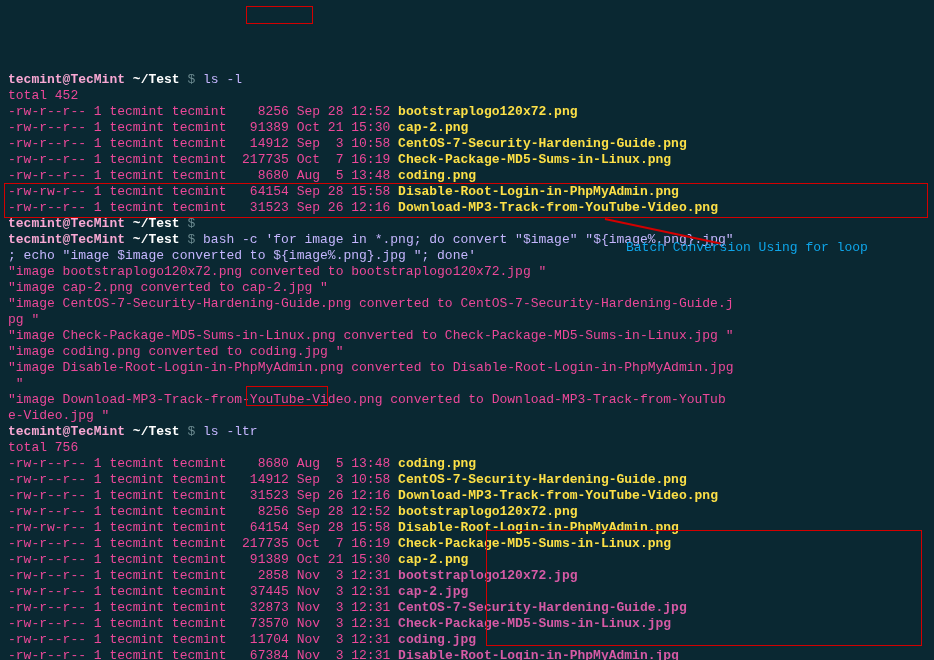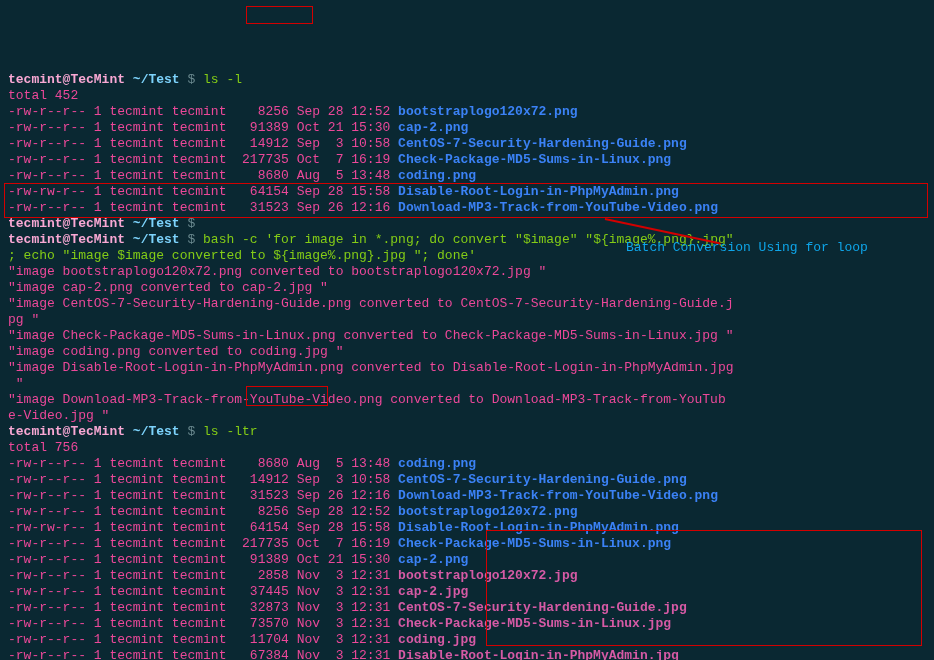--- a/index.html
+++ b/index.html
@@ -9,24 +9,24 @@
     font-family: "Courier New", monospace;
     font-size: 13px;
     line-height: 16px;
     color: #6a898f;
     width: 934px;
     box-sizing: border-box;
     white-space: pre;
     overflow: hidden;
   }
   .user { color: #f9a8d4; font-weight: bold; }
-  .path { color: #7dd3fc; font-weight: bold; }
+  .path { color: #ffffff; font-weight: bold; }
   .dollar { color: #6a898f; }
-  .cmd { color: #84cc16; }
-  .file-png { color: #3b82f6; font-weight: bold; }
+  .cmd { color: #c4b5fd; }
+  .file-png { color: #fde047; font-weight: bold; }
   .file-jpg { color: #d65aa5; font-weight: bold; }
   .perm { color: #ec4899; }
   .annot { color: #0ea5e9; position: absolute; }
   .redbox { border: 1.5px solid #d30000; box-sizing: border-box; }
   .line { position: absolute; background: #d30000; height: 1.5px; transform-origin: left center; }
   .row { white-space: pre; }
 </style>
 </head>
 <body>
 

